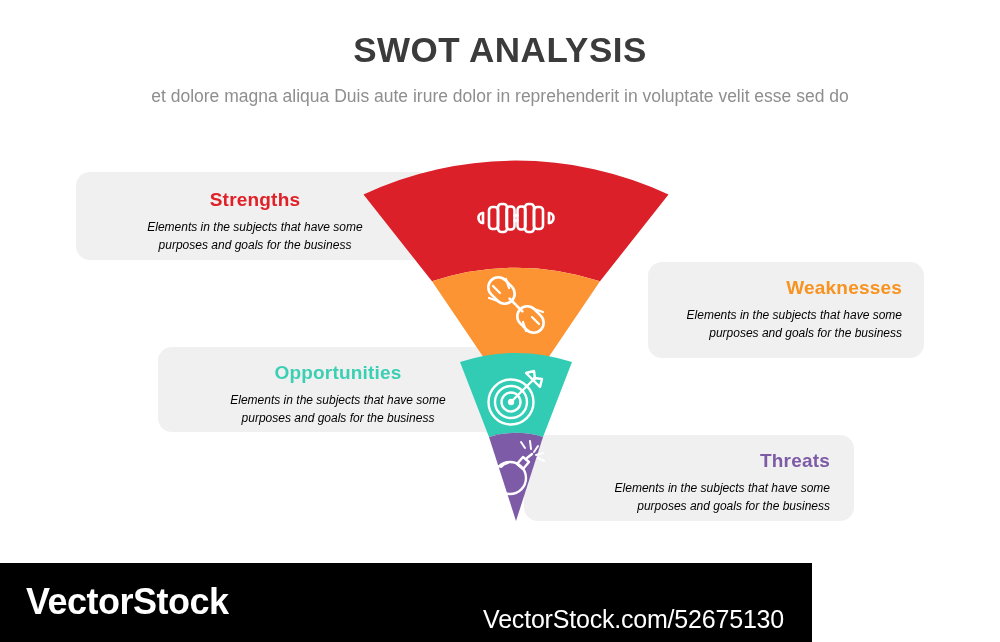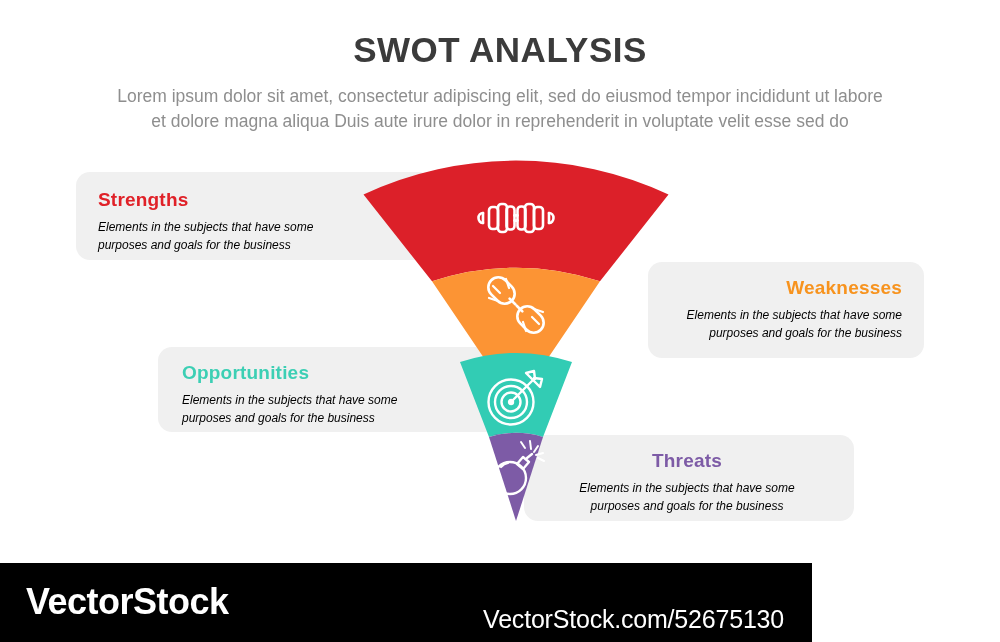--- a/index.html
+++ b/index.html
@@ -53,21 +53,21 @@
   }
 
   
   .swot-card {
     position: absolute;
     background: #f0f0f0;
     border-radius: 14px;
     box-sizing: border-box;
   }
   .swot-card.left {
-    text-align: left;
+    text-align: center;
   }
   .swot-card.right {
     text-align: right;
   }
   .card-title {
     font-size: 19px;
     font-weight: bold;
     line-height: 24px;
     margin: 0 0 6px 0;
     letter-spacing: 0.2px;
@@ -96,21 +96,20 @@
   #card-opportunities {
     left: 138px; top: 347px;
     width: 356px; height: 85px;
     padding: 14px 20px 0 24px;
     margin-left: 20px;
   }
   #card-threats {
     left: 524px; top: 435px;
     width: 330px; height: 86px;
     padding: 14px 24px 0 20px;
-    text-align: center;
   }
 
   
   #funnel {
     position: absolute;
     left: 350px;
     top: 160px;
     width: 340px;
     height: 372px;
   }
@@ -149,21 +148,20 @@
   }
 </style>
 </head>
 <body>
 
 <div id="stage">
 
   <div id="header">
     <h1 id="page-title">SWOT ANALYSIS</h1>
     <div id="subtitle">
-      <span class="sub-line">Lorem ipsum dolor sit amet, consectetur adipiscing elit, sed do eiusmod tempor incididunt ut labore</span>
       <span class="sub-line">et dolore magna aliqua Duis aute irure dolor in reprehenderit in voluptate velit esse sed do</span>
     </div>
   </div>
 
   <div class="swot-card left" id="card-strengths">
     <p class="card-title" style="color:#e02128">Strengths</p>
     <p class="card-desc">
       <span class="desc-line">Elements in the subjects that have some</span>
       <span class="desc-line">purposes and goals for the  business</span>
     </p>

